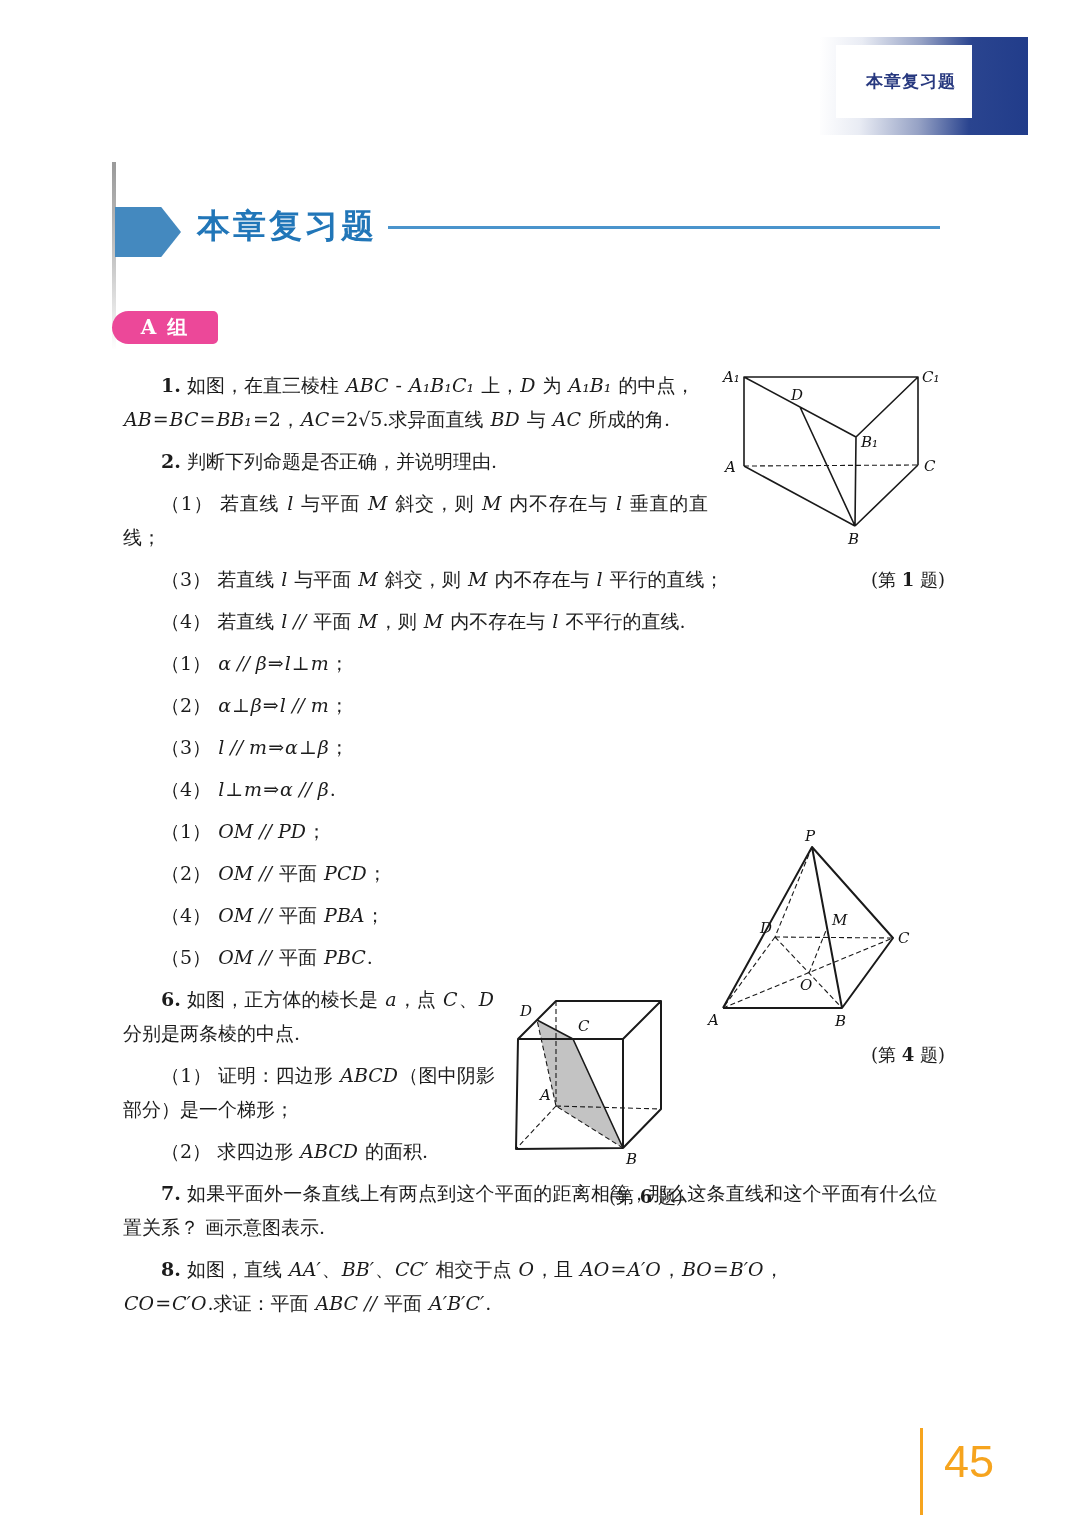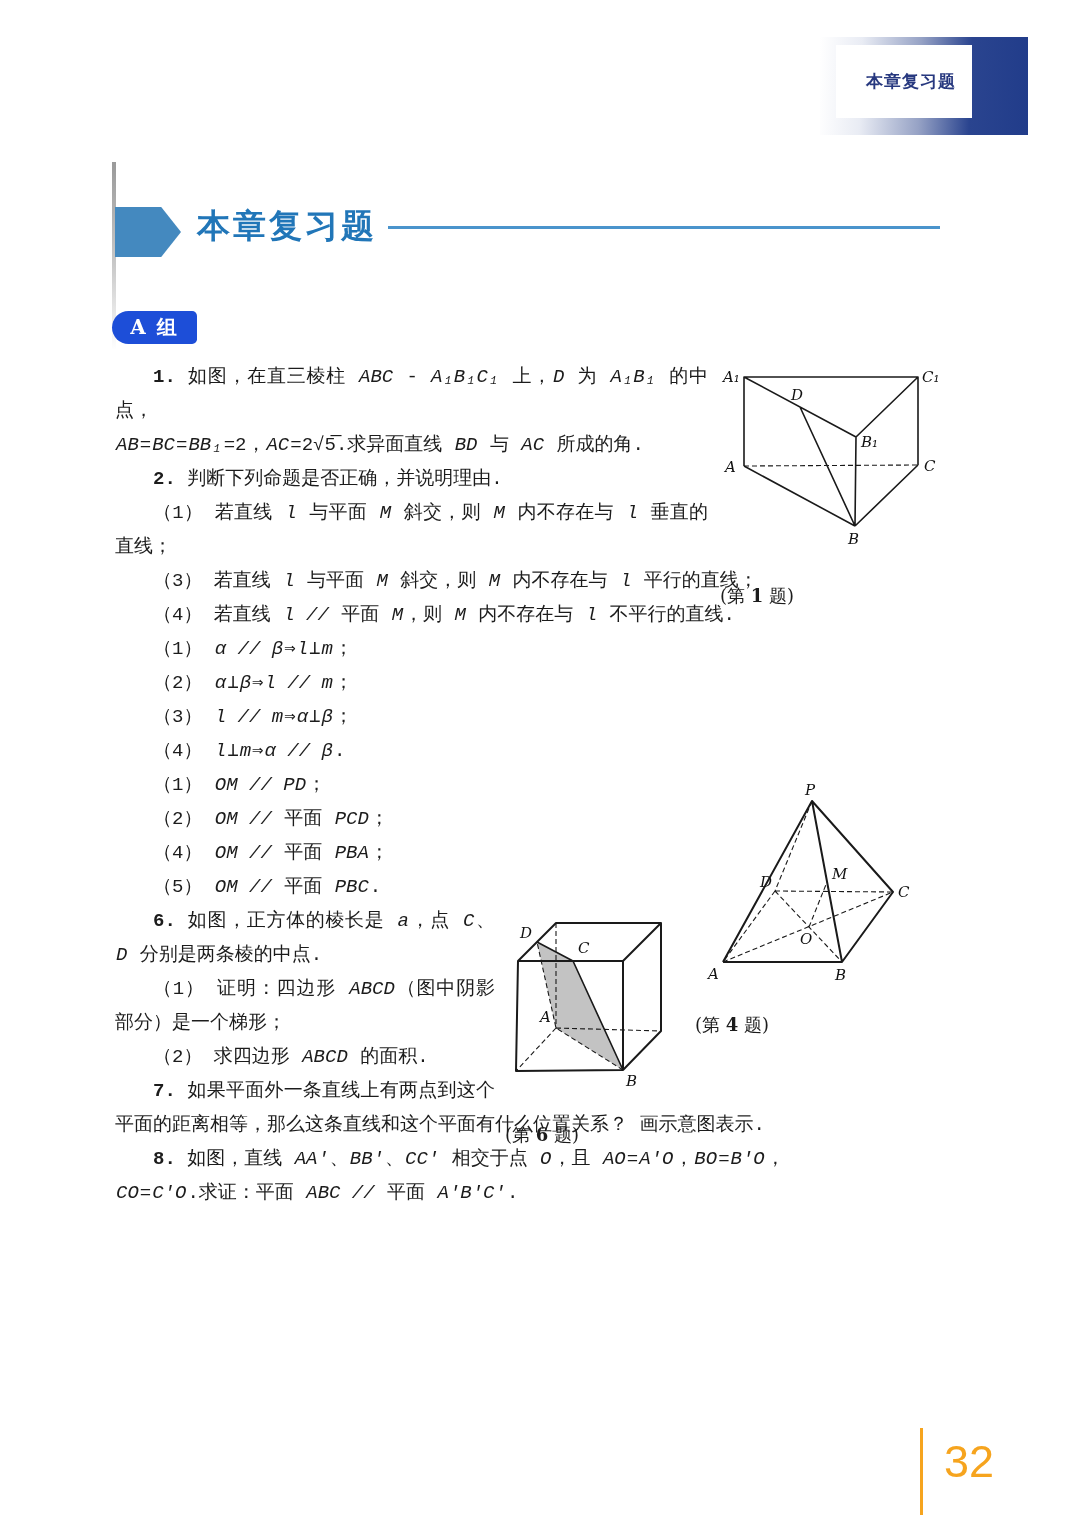--- a/index.html
+++ b/index.html
@@ -20,37 +20,37 @@
 
   
   .title-arrow{position:absolute;left:115px;top:207px;width:66px;height:50px;background:#4489bf;
       clip-path:polygon(0 0,70% 0,100% 50%,70% 100%,0 100%);
       filter:drop-shadow(2px 3px 2px rgba(60,60,60,.35));}
   .section-title{position:absolute;left:197px;top:204px;font-family:"Liberation Sans","DejaVu Sans",sans-serif;
       font-weight:bold;font-size:33px;color:#2176b8;letter-spacing:3px;}
   .title-rule{position:absolute;left:388px;top:226px;width:552px;height:3px;background:#4a94cc;}
 
   
-  .group-badge{position:absolute;left:112px;top:311px;width:85px;height:33px;background:#1d4ed8;
+  .group-badge{position:absolute;left:112px;top:311px;width:106px;height:33px;background:#ec4899;
       border-radius:17px 5px 5px 17px;display:flex;align-items:center;justify-content:center;}
   .group-badge span{color:#ffffff;font-weight:bold;font-size:20px;letter-spacing:2px;}
 
   
   .main{position:absolute;left:115px;top:360px;width:830px;font-size:19px;line-height:34px;
         text-align:justify;}
-  .main p{margin:0;text-indent:2em;white-space:pre-wrap;font-family:Liberation Mono, monospace;}
+  .main p{margin:8px;text-indent:2em;white-space:pre-wrap;}
   .main i{font-style:italic;padding:0 1px;}
   .main b{font-weight:bold;}
 
   
   .figure{text-align:center;}
   .fig1{float:right;width:225px;margin:3px 0 0 12px;shape-outside:inset(0 0 60px 0);}
   .fig4{float:right;width:250px;margin:14px 0 0 12px;shape-outside:inset(0 0 32px 0);}
   .fig6{float:right;width:178px;margin:4px 0 0 10px;shape-outside:inset(0 0 52px 0);}
-  .fig-caption{font-size:18px;line-height:22px;margin-top:20px;text-indent:0;text-align:left;}
+  .fig-caption{font-size:18px;line-height:22px;margin-top:4px;text-indent:0;text-align:right;}
   svg .s{stroke:#1a1a1a;fill:none;stroke-width:1.6;stroke-linejoin:round;}
   svg .s2{stroke-width:2;}
   svg .d{stroke:#1a1a1a;fill:none;stroke-width:1.1;stroke-dasharray:5 3;}
   svg .shade{fill:#a6a6a6;fill-opacity:.68;stroke:none;}
   svg text{font-family:"DejaVu Serif","Liberation Serif",serif;font-style:italic;font-size:15px;fill:#111;}
 
   
   .pagenum-rule{position:absolute;left:920px;top:1428px;width:3px;height:87px;background:#f6a41e;}
   .pagenum{position:absolute;left:944px;top:1436px;font-family:"Liberation Sans","DejaVu Sans",sans-serif;
       font-size:45px;color:#f6a41e;}
@@ -142,15 +142,15 @@
     <p><b>6.</b> 如图，正方体的棱长是 <i>a</i>，点 <i>C</i>、<i>D</i> 分别是两条棱的中点.</p>
     <p>（1） 证明：四边形 <i>ABCD</i>（图中阴影部分）是一个梯形；</p>
     <p>（2） 求四边形 <i>ABCD</i> 的面积.</p>
     <p><b>7.</b> 如果平面外一条直线上有两点到这个平面的距离相等，那么这条直线和这个平面有什么位置关系？ 画示意图表示.</p>
     <p><b>8.</b> 如图，直线 <i>AA′</i>、<i>BB′</i>、<i>CC′</i> 相交于点 <i>O</i>，且 <i>AO</i>=<i>A′O</i>，<i>BO</i>=<i>B′O</i>，
 <i>CO</i>=<i>C′O</i>.求证：平面 <i>ABC //</i> 平面 <i>A′B′C′</i>.</p>
 
   </div>
 
   <div class="pagenum-rule"></div>
-  <div class="pagenum">32</div>
+  <div class="pagenum">45</div>
 
 </div>
 
 </body></html>

